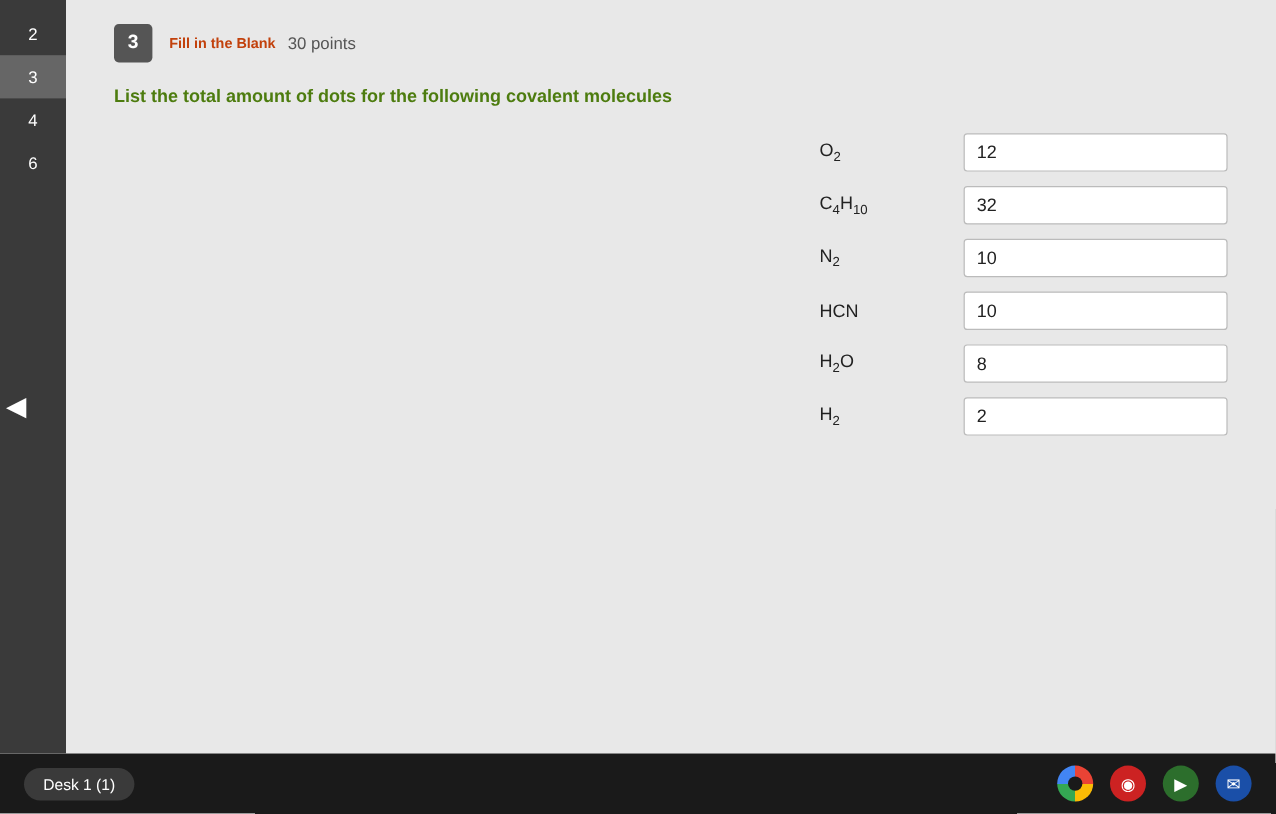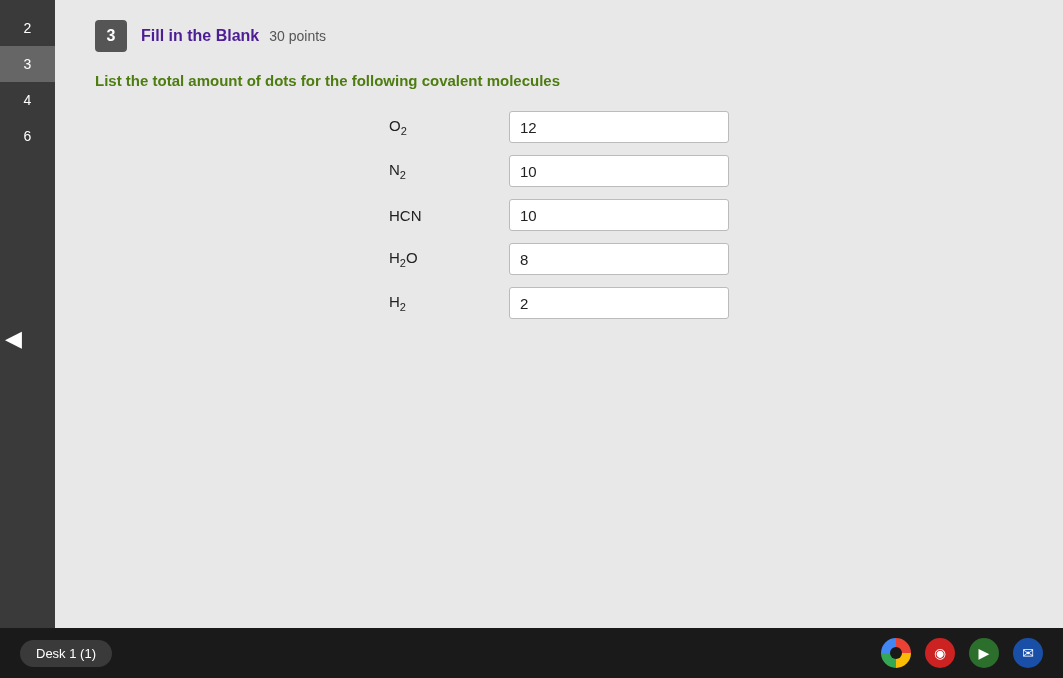--- a/index.html
+++ b/index.html
@@ -53,23 +53,23 @@
       border-radius: 4px;
       display: flex;
       align-items: center;
       justify-content: center;
       font-weight: bold;
       font-size: 16px;
       margin-right: 14px;
     }
 
     .question-type {
-      font-size: 16px;
+      font-size: 12px;
       font-weight: bold;
-      color: #4c1d95;
+      color: #c2410c;
     }
 
     .question-points {
       font-size: 14px;
       color: #555;
       margin-left: 10px;
     }
 
     .question-text {
       font-size: 15px;
@@ -83,21 +83,21 @@
     
     .molecules-container {
       display: flex;
       flex-direction: column;
       gap: 12px;
     }
 
     .molecule-row {
       display: flex;
       align-items: center;
-      justify-content: center;
+      justify-content: flex-end;
     }
 
     .molecule-label {
       font-size: 15px;
       color: #222;
       min-width: 120px;
     }
 
     .molecule-label sub {
       font-size: 11px;
@@ -216,20 +216,24 @@
     <div class="question-text">List the total amount of dots for the following covalent molecules</div>
 
     <div class="molecules-container">
 
       <div class="molecule-row">
         <div class="molecule-label">O<sub>2</sub></div>
         <input class="answer-input" type="text" value="12" style="">
       </div>
 
 
+      <div class="molecule-row">
+        <div class="molecule-label">C<sub>4</sub>H<sub>10</sub></div>
+        <input class="answer-input" type="text" value="32" style="">
+      </div>
 
       <div class="molecule-row">
         <div class="molecule-label">N<sub>2</sub></div>
         <input class="answer-input" type="text" value="10" style="">
       </div>
 
       <div class="molecule-row">
         <div class="molecule-label">HCN</div>
         <input class="answer-input" type="text" value="10" style="">
       </div>

